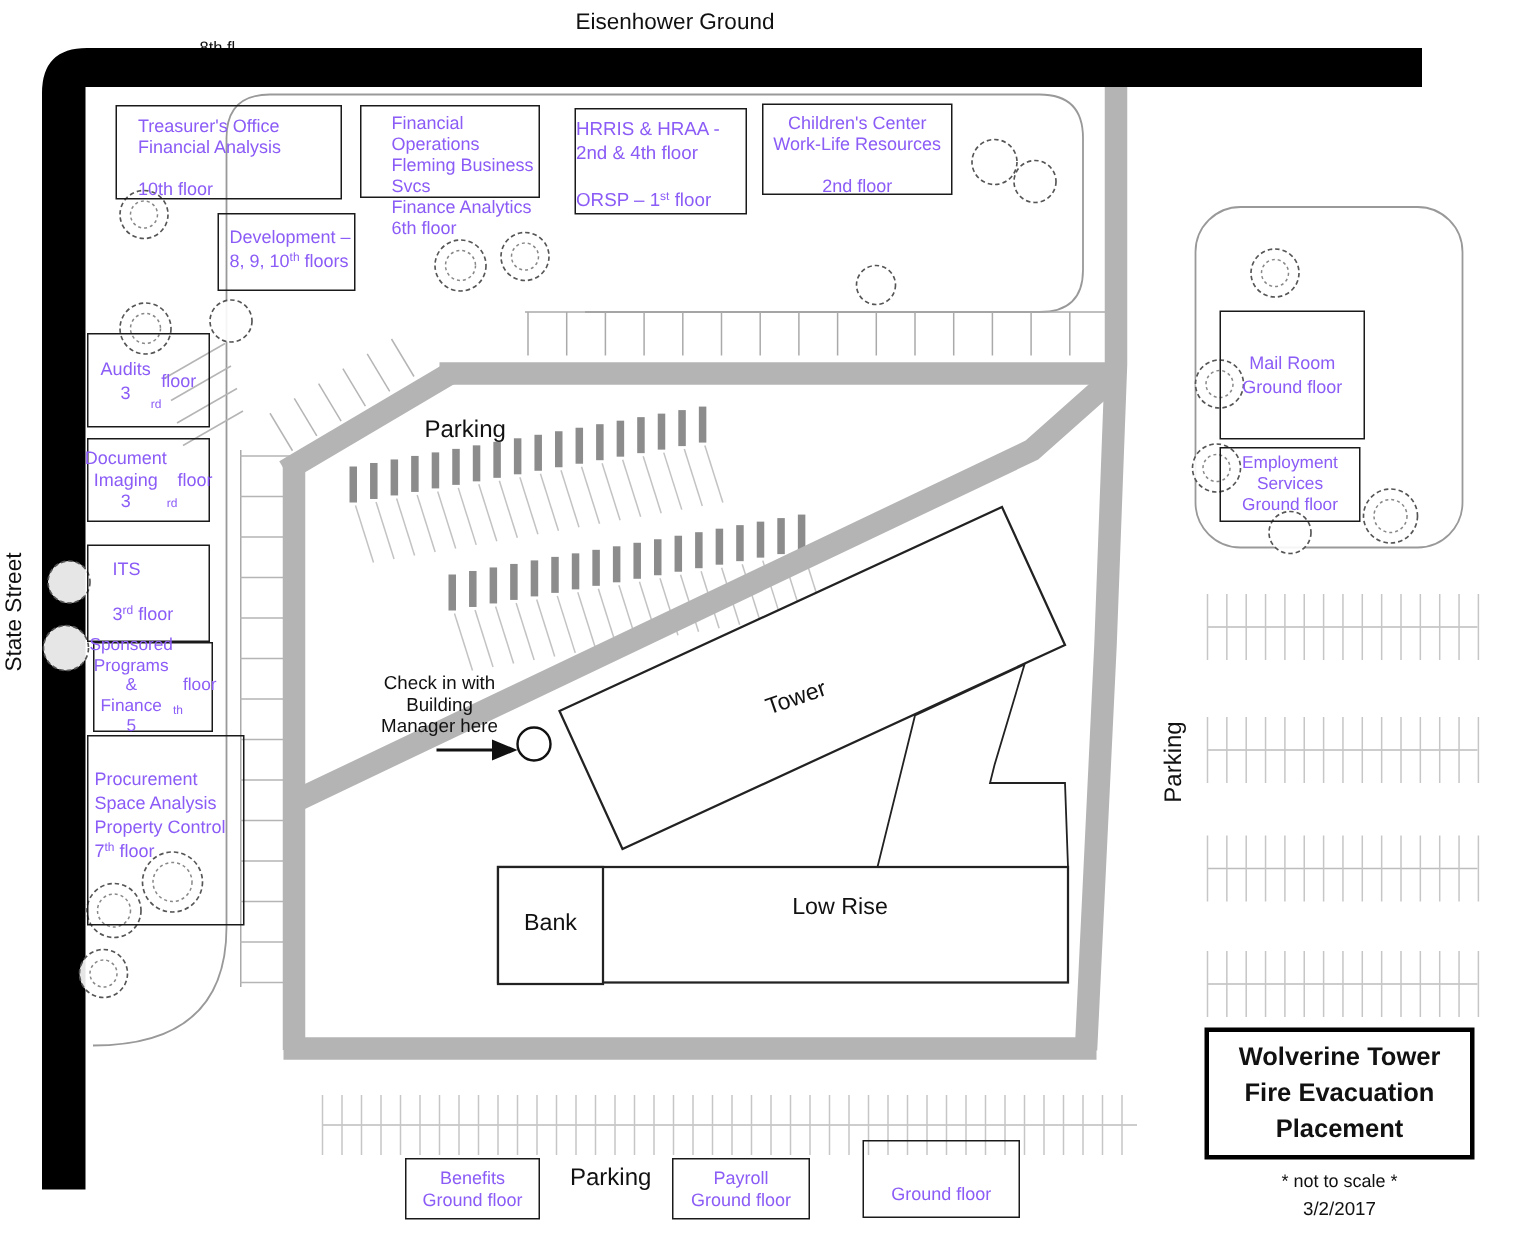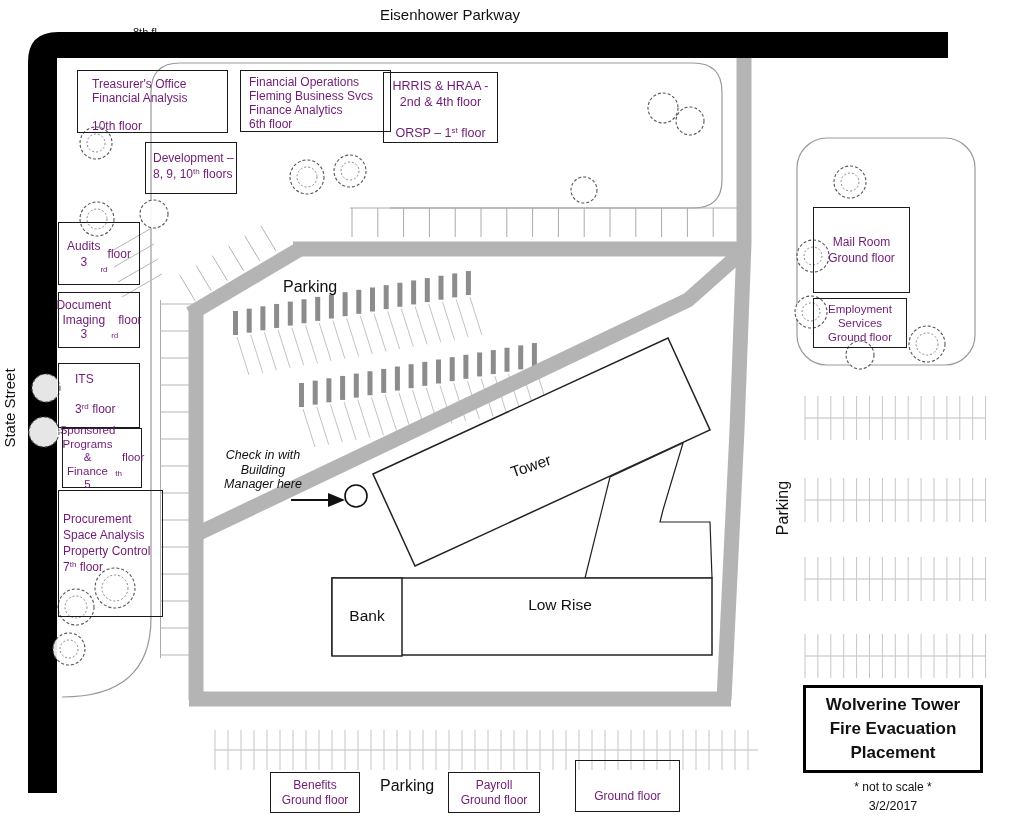--- a/index.html
+++ b/index.html
@@ -2,21 +2,21 @@
 <html><head>
 <meta charset="utf-8">
 <style>
   html,body{margin:0;padding:0;background:#fff;}
   #page{position:relative;width:1024px;height:831px;background:#ffffff;overflow:hidden;
         font-family:"Liberation Sans", sans-serif;color:#111;}
   #site-svg{position:absolute;left:0;top:0;z-index:1;}
   .under{position:absolute;z-index:0;}
   .lbl{position:absolute;z-index:2;color:#111;white-space:nowrap;}
   .box{position:absolute;z-index:2;border:1.3px solid #1a1a1a;font-size:12px;line-height:14.5px;
-       background:transparent;box-sizing:border-box;color:#701a75;}
+       background:transparent;box-sizing:border-box;color:#8b5cf6;}
   .cbox{display:flex;align-items:center;justify-content:center;text-align:center;}
   sup{font-size:8px;line-height:0;vertical-align:4px;margin-top:32px;}
   .rot90{transform:rotate(-90deg);transform-origin:center;}
   .street{font-size:15px;}
   .parking{font-size:16px;}
   #title-box{position:absolute;z-index:2;border:3px solid #000;display:flex;align-items:center;
        justify-content:center;text-align:center;font-weight:bold;font-size:17px;line-height:24px;box-sizing:border-box;}
 </style>
 </head>
 <body>
@@ -346,35 +346,36 @@
       <rect x="332" y="578" width="70" height="78"></rect>
     </g>
 
     <g id="g-checkin">
       <line x1="291" y1="500" x2="329" y2="500" stroke="#111" stroke-width="2"></line>
       <polygon points="328,493 345,500 328,507" fill="#111"></polygon>
       <circle cx="356" cy="496" r="11" fill="#fff" stroke="#111" stroke-width="1.6"></circle>
     </g>
   </svg>
 
-  <div class="lbl street" style="left:360px;top:6px;width:180px;text-align:center;">Eisenhower Parkway</div>
+  <div class="lbl street" style="left:360px;top:6px;width:180px;text-align:center;">Eisenhower Ground</div>
   <div class="lbl street rot90" style="left:-44px;top:398px;width:110px;height:20px;text-align:center;">State Street</div>
   <div class="lbl parking" style="left:283px;top:278px;">Parking</div>
   <div class="lbl parking rot90" style="left:749px;top:498px;width:70px;height:20px;text-align:center;">Parking</div>
   <div class="lbl parking" style="left:380px;top:777px;">Parking</div>
 
   <div class="lbl" style="left:486px;top:457px;width:90px;text-align:center;font-size:15.5px;transform:rotate(-19deg);">Tower</div>
   <div class="lbl" style="left:495px;top:596px;width:130px;text-align:center;font-size:15.5px;">Low Rise</div>
   <div class="lbl" style="left:337px;top:607px;width:60px;text-align:center;font-size:15.5px;">Bank</div>
 
-  <div class="lbl" style="left:216px;top:448px;width:94px;text-align:center;font-size:12.5px;line-height:14.5px;white-space:normal;font-style:italic;">Check in with<br>Building<br>Manager here</div>
+  <div class="lbl" style="left:246px;top:448px;width:94px;text-align:center;font-size:12.5px;line-height:14.5px;white-space:normal;">Check in with<br>Building<br>Manager here</div>
 
   <div class="box" style="left:77px;top:70px;width:151px;height:63px;padding:6px 4px 0 14px;line-height:14px;">Treasurer's Office<br>Financial Analysis<br><br>10th floor</div>
-  <div class="box" style="left:240px;top:70px;width:151px;height:62px;padding:4px 2px 0 8px;line-height:14px;">Financial Operations<br>Fleming Business Svcs<br>Finance Analytics<br>6th floor</div>
-  <div class="box" style="left:383px;top:72px;width:115px;height:71px;padding-top:6px;text-align:center;line-height:15.5px;font-size:12.5px;">HRRIS &amp; HRAA -<br>2nd &amp; 4th floor<br><br>ORSP – 1<sup>st</sup> floor</div>
+  <div class="box" style="left:240px;top:70px;width:120px;height:62px;padding:4px 2px 0 20px;line-height:14px;">Financial Operations<br>Fleming Business Svcs<br>Finance Analytics<br>6th floor</div>
+  <div class="box" style="left:383px;top:72px;width:115px;height:71px;padding-top:6px;line-height:15.5px;font-size:12.5px;">HRRIS &amp; HRAA -<br>2nd &amp; 4th floor<br><br>ORSP – 1<sup>st</sup> floor</div>
+  <div class="box" style="left:508px;top:69px;width:127px;height:61px;padding-top:5px;text-align:center;line-height:14px;">Children's Center<br>Work-Life Resources<br><br>2nd floor</div>
   <div class="box" style="left:145px;top:142px;width:92px;height:52px;padding:7px 0 0 7px;line-height:16px;">Development –<br>8, 9, 10<sup>th</sup> floors</div>
   <div class="box cbox" style="left:58px;top:222px;width:82px;height:63px;line-height:16px;">Audits<br>3<sup>rd</sup> floor</div>
   <div class="box cbox" style="left:58px;top:292px;width:82px;height:56px;line-height:14.5px;">Document<br>Imaging<br>3<sup>rd</sup> floor</div>
   <div class="box" style="left:58px;top:363px;width:82px;height:65px;padding:8px 0 0 16px;line-height:15px;">ITS<br><br>3<sup>rd</sup> floor</div>
   <div class="box cbox" style="left:62px;top:428px;width:80px;height:60px;font-size:11.5px;line-height:13.5px;">Sponsored<br>Programs &amp;<br>Finance<br>5<sup>th</sup> floor</div>
   <div class="box" style="left:58px;top:490px;width:105px;height:127px;padding:20px 0 0 4px;line-height:16px;">Procurement<br>Space Analysis<br>Property Control<br>7<sup>th</sup> floor</div>
   <div class="box cbox" style="left:813px;top:207px;width:97px;height:86px;line-height:16px;">Mail Room<br>Ground floor</div>
   <div class="box cbox" style="left:813px;top:298px;width:94px;height:50px;font-size:11.5px;line-height:14px;">Employment<br>Services<br>Ground floor</div>
   <div class="box cbox" style="left:270px;top:772px;width:90px;height:41px;line-height:15px;">Benefits<br>Ground floor</div>
   <div class="box cbox" style="left:448px;top:772px;width:92px;height:41px;line-height:15px;">Payroll<br>Ground floor</div>

